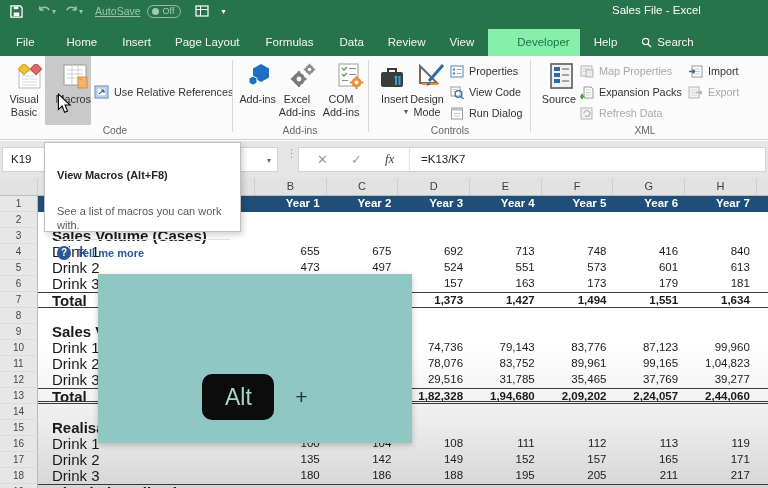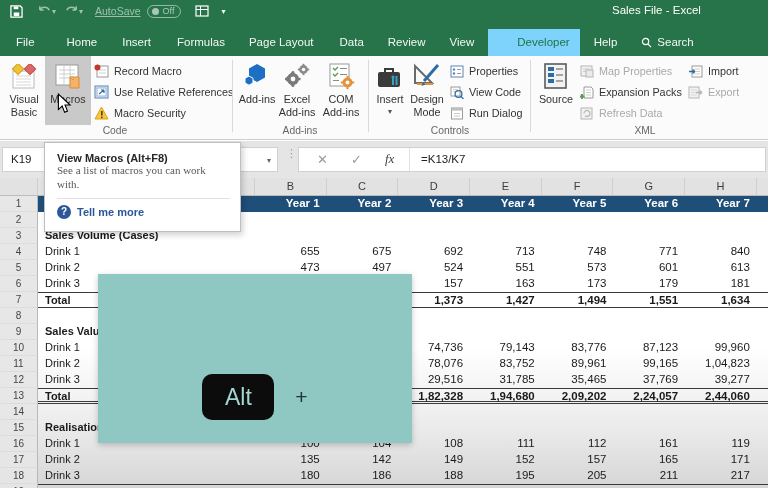--- a/index.html
+++ b/index.html
@@ -12,25 +12,25 @@
   .qat { position:absolute; left:0; top:0; height:22px; display:flex; align-items:center; }
   .qat .qi { margin-left:10px; display:flex; align-items:center; }
   .autosave-label { color:rgba(255,255,255,.55); font-size:10.5px; margin-left:12px;text-decoration:underline; }
   .autosave-pill { margin-left:6px; border:1px solid rgba(255,255,255,.5); border-radius:8px; height:13px; padding:0 6px 0 4px; display:flex; align-items:center; color:rgba(255,255,255,.6); font-size:9px; }
   .autosave-pill .dot { width:7px; height:7px; border-radius:50%; background:rgba(255,255,255,.6); margin-right:4px; }
   .win-title { position:absolute; left:612px; top:4px; color:#fff; font-size:11.5px; }
 
   
   .tabrow { position:absolute; left:0; top:22px; width:768px; height:34px; background:#27744a; display:flex; align-items:flex-end; padding-left:6px; }
   .tab { height:27px; line-height:27px; padding:0 10px; color:rgba(255,255,255,.95); font-size:11.5px; cursor:default; display:flex; align-items:center; gap:5px; }
-  .tab.active { background:#7dd3fc; color:#217346;padding-left:29px; }
+  .tab.active { background:#86efac; color:#217346;padding-left:29px; }
 
   
   .ribbon { position:absolute; left:0; top:56px; width:768px; height:84px; background:#fbfbfb; border-bottom:1px solid #cfcfcf; }
-  .rb-big { position:absolute; top:2px; height:66px; display:flex; flex-direction:column; align-items:center; font-size:10.8px; color:#333; text-align:center; line-height:12.5px; }
+  .rb-big { position:absolute; top:2px; height:66px; display:flex; flex-direction:column; align-items:flex-end; font-size:10.8px; color:#333; text-align:center; line-height:12.5px; }
   .rb-big .bic { height:32px; display:flex; align-items:flex-end; justify-content:center; margin-bottom:3px; }
   .rb-big.hl { top:0; height:69px; background:#c9c9c9; padding-top:2px; }
   .rb-small { position:absolute; display:flex; align-items:center; gap:5px; font-size:10.8px; color:#333; height:18px; white-space:nowrap; }
   .rb-small.dis { color:#a9a9a9; }
   .rb-gl { position:absolute; top:69px; font-size:10.3px; color:#666; text-align:center; }
   .rb-div { position:absolute; top:4px; width:1px; height:72px; background:#d9d9d9; }
   .caret { font-size:8px; color:#555; }
 
   
   .fbar { position:absolute; left:0; top:141px; width:768px; height:37px; background:#e5e5e5; }
@@ -52,36 +52,36 @@
   .ch.ca { width:217px; }
   .ch.cv { width:71.7px; }
   .ch.cf { flex:1; border-right:none; }
 
   
   .grid { position:absolute; left:0; top:196px; width:768px; height:292px; overflow:hidden;
           background:linear-gradient(180deg,#ffffff 0%,#ffffff 52%,#ececec 78%,#d6d6d6 100%); }
   .row { display:flex; height:16px; }
   .rn { width:38px; background:rgba(230,230,230,.95); border-right:1px solid #b8b8b8; border-bottom:1px solid #dcdcdc; font-size:10px; color:#444; text-align:center; line-height:15px; flex:0 0 38px; }
   .rdata { flex:1; display:flex; }
-  .rl { width:217px; flex:0 0 217px; font-size:11px; color:#1a1a1a; padding-left:7px; line-height:15.5px; white-space:nowrap; overflow:hidden; }
+  .rl { width:217px; flex:0 0 217px; font-size:15px; color:#1a1a1a; padding-left:14px; line-height:15.5px; white-space:nowrap; overflow:hidden; }
   .rv { width:71.7px; flex:0 0 71.7px; font-size:11.5px; color:#1a1a1a; text-align:right; padding-right:7px; line-height:15.5px; }
   .rf { flex:1; }
   .row.lb .rl { font-weight:bold; }
   .row.vb .rv { font-weight:bold; }
   .row.total .rdata { border-top:1px solid #3a3a3a; border-bottom:1px solid #3a3a3a; }
   .row.grand .rdata { border-top:1px solid #3a3a3a; border-bottom:3px double #3a3a3a; }
   .row.end .rdata { border-top:1px solid #3a3a3a; }
   .yearrow { display:flex; height:16px; }
   .yearrow .rdata { background:#1f4e79; }
   .yearrow .rl, .yearrow .rv { color:#fff; font-weight:bold; }
 
   
   .tooltip { position:absolute; left:44px; top:142px; width:197px; height:90px; background:#fff; border:1px solid #bfbfbf; box-shadow:2px 3px 6px rgba(0,0,0,.18); z-index:30; padding:9px 10px 0 12px; }
-  .tt-title { font-size:11px; font-weight:bold; color:#262626; }
-  .tt-body { font-size:11px; color:#595959; margin-top:0; line-height:13.5px; width:172px;font-family:Liberation Serif, serif; }
+  .tt-title { font-size:11px; font-weight:bold; color:#262626;margin-top:17px; }
+  .tt-body { font-size:11px; color:#595959; margin-top:24px; line-height:13.5px; width:172px; }
   .tt-div { height:1px; background:#e2e2e2; margin:7px 0 6px 0; }
   .tt-link { display:flex; align-items:center; gap:6px; font-size:11px; color:#2b579a; font-weight:bold; }
   .tt-q { width:14px; height:14px; border-radius:50%; background:#2b579a; color:#fff; font-size:10px; font-weight:bold; text-align:center; line-height:14px; }
 
   
   .overlay { position:absolute; left:98px; top:274px; width:314px; height:169px; background:#8fc7c2; z-index:20; box-shadow:0 2px 6px rgba(0,0,0,.22); }
   .ov-title { margin-top:14px; text-align:center; font-size:25px; color:#243636; letter-spacing:.5px; }
   .ov-keys { position:absolute; left:0; top:100px; width:100%; display:flex; align-items:center; justify-content:center; gap:21px; }
   .keycap { background:#0c0c0c; border-radius:10px; width:72px; height:46px; color:#a3d5d0; font-size:23px; display:flex; align-items:center; justify-content:center; }
   .ov-plus { color:#243636; font-size:21px; }
@@ -128,22 +128,22 @@
       </span>
       <span class="caret" style="color:#fff;margin-left:12px">▾</span>
     </div>
     <div class="win-title">Sales File  -  Excel</div>
   </div>
 
   <div class="tabrow">
     <div class="tab">File</div>
     <div class="tab" style="margin-left:12px">Home</div>
     <div class="tab" style="margin-left:5px">Insert</div>
+    <div class="tab" style="margin-left:4px">Page Layout</div>
     <div class="tab" style="margin-left:6px">Formulas</div>
-    <div class="tab" style="margin-left:4px">Page Layout</div>
     <div class="tab" style="margin-left:6px">Data</div>
     <div class="tab" style="margin-left:4px">Review</div>
     <div class="tab" style="margin-left:4px">View</div>
     <div class="tab active" style="margin-left:4px">Developer</div>
     <div class="tab" style="margin-left:4px">Help</div>
     <div class="tab" style="margin-left:4px">
       <svg width="11" height="11" viewBox="0 0 12 12">
           <circle cx="5" cy="5" r="3.4" fill="none" stroke="#fff" stroke-width="1.3"></circle>
           <path d="M7.6 7.6 L11 11" stroke="#fff" stroke-width="1.3"></path>
         </svg>
@@ -168,43 +168,27 @@
       <span class="bic">
         <svg width="30" height="27" viewBox="0 0 30 27">
             <rect x="3" y="2" width="22" height="20" fill="#fff" stroke="#9a9a9a"></rect>
             <path d="M6 7h16 M6 11h16 M6 15h16 M11 3v18 M17 3v18" stroke="#cfcfcf"></path>
             <path d="M17 14 h9 v11 h-9 z" fill="#f6b26b" stroke="#d88c3a"></path>
             <path d="M17 14 l3 3 v-3 z" fill="#fff" stroke="#d88c3a"></path>
           </svg>
       </span>
       <span>Macros</span>
     </div>
-    <div class="rb-small" style="left:94px;top:6px">
-      <svg width="15" height="14" viewBox="0 0 15 14">
-          <rect x="3" y="2" width="11" height="11" fill="#fff" stroke="#9a9a9a"></rect>
-          <path d="M5 6h7 M5 9h7" stroke="#d0d0d0"></path>
-          <circle cx="3.5" cy="3.5" r="3" fill="#c0392b"></circle>
-        </svg>
-      <span>Record Macro</span>
-    </div>
     <div class="rb-small" style="left:94px;top:27px">
       <svg width="15" height="14" viewBox="0 0 15 14">
           <rect x="1" y="1" width="13" height="12" fill="#dbe8f6" stroke="#5b86b5"></rect>
           <rect x="3" y="3" width="9" height="8" fill="#fff" stroke="#9ab4d4"></rect>
           <path d="M5 9 L10 5 M10 5 l-3 0 M10 5 l0 3" stroke="#2e6da4" stroke-width="1.2" fill="none"></path>
         </svg>
       <span>Use Relative References</span>
-    </div>
-    <div class="rb-small" style="left:94px;top:48px">
-      <svg width="15" height="14" viewBox="0 0 15 14">
-          <path d="M7.5 1 L14 13 L1 13 Z" fill="#f9c440" stroke="#d9a520"></path>
-          <rect x="7" y="5" width="1.6" height="4.5" fill="#5a4500"></rect>
-          <rect x="7" y="10.6" width="1.6" height="1.6" fill="#5a4500"></rect>
-        </svg>
-      <span>Macro Security</span>
     </div>
     <div class="rb-gl" style="left:60px;width:110px">Code</div>
     <div class="rb-div" style="left:232px"></div>
 
     <div class="rb-big" style="left:238px;width:38px">
       <span class="bic">
         <svg width="30" height="28" viewBox="0 0 30 28">
             <path d="M15 2 l8 4.5 v9 l-8 4.5 l-8 -4.5 v-9 Z" fill="#1d6fc4"></path>
             <path d="M7 14 l4 2.3 v4.6 l-4 2.3 l-4 -2.3 v-4.6 Z" fill="#1d6fc4" stroke="#fff" stroke-width="1"></path>
           </svg>
@@ -434,21 +418,21 @@
         </div>
         <div class="row">
           <div class="rn">4</div>
           <div class="rdata">
             <div class="rl">Drink 1</div>
             <div class="rv">655</div>
             <div class="rv">675</div>
             <div class="rv">692</div>
             <div class="rv">713</div>
             <div class="rv">748</div>
-            <div class="rv">771</div>
+            <div class="rv">416</div>
             <div class="rv">840</div>
             <div class="rf"></div>
           </div>
         </div>
         <div class="row">
           <div class="rn">5</div>
           <div class="rdata">
             <div class="rl">Drink 2</div>
             <div class="rv">473</div>
             <div class="rv">497</div>
@@ -602,21 +586,21 @@
         </div>
         <div class="row">
           <div class="rn">16</div>
           <div class="rdata">
             <div class="rl">Drink 1</div>
             <div class="rv">100</div>
             <div class="rv">104</div>
             <div class="rv">108</div>
             <div class="rv">111</div>
             <div class="rv">112</div>
-            <div class="rv">161</div>
+            <div class="rv">113</div>
             <div class="rv">119</div>
             <div class="rf"></div>
           </div>
         </div>
         <div class="row">
           <div class="rn">17</div>
           <div class="rdata">
             <div class="rl">Drink 2</div>
             <div class="rv">135</div>
             <div class="rv">142</div>

